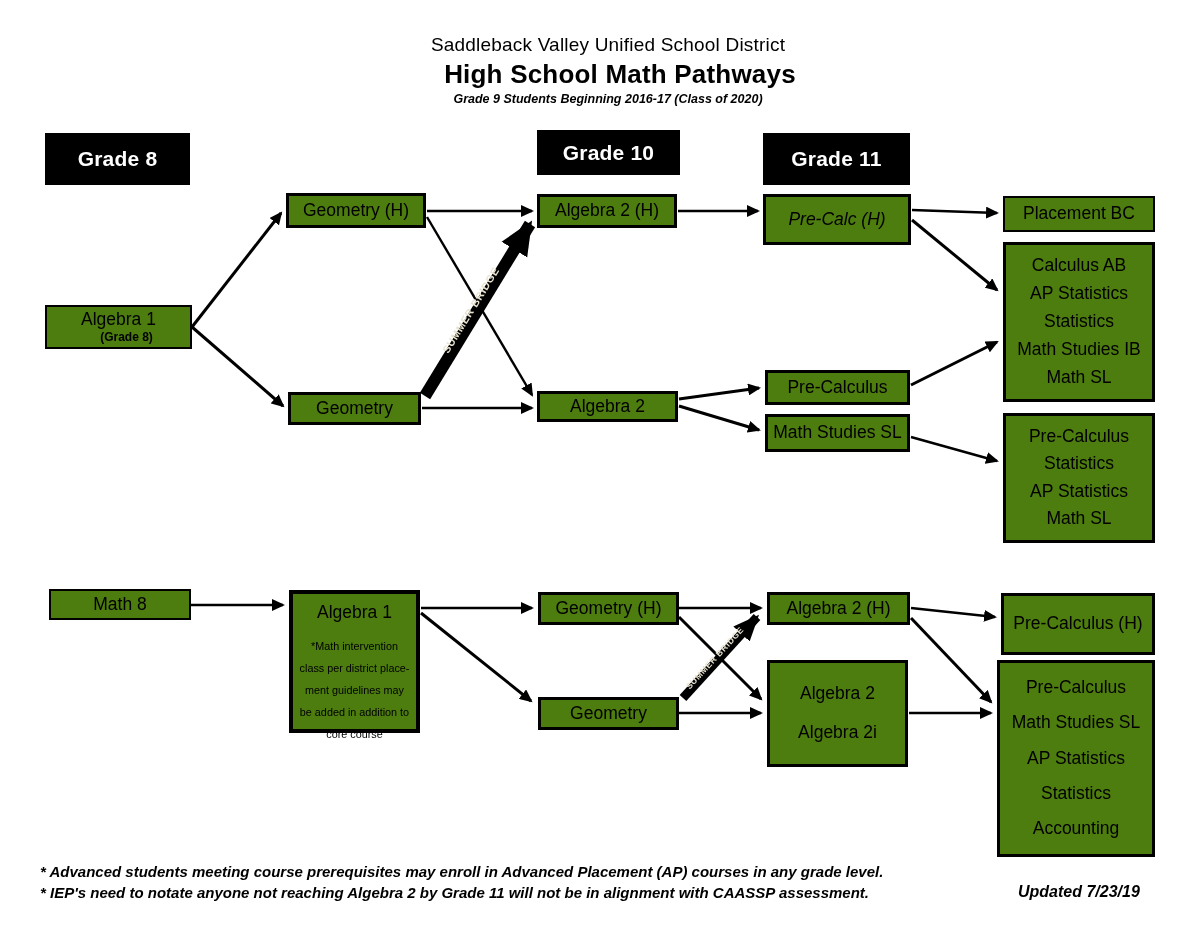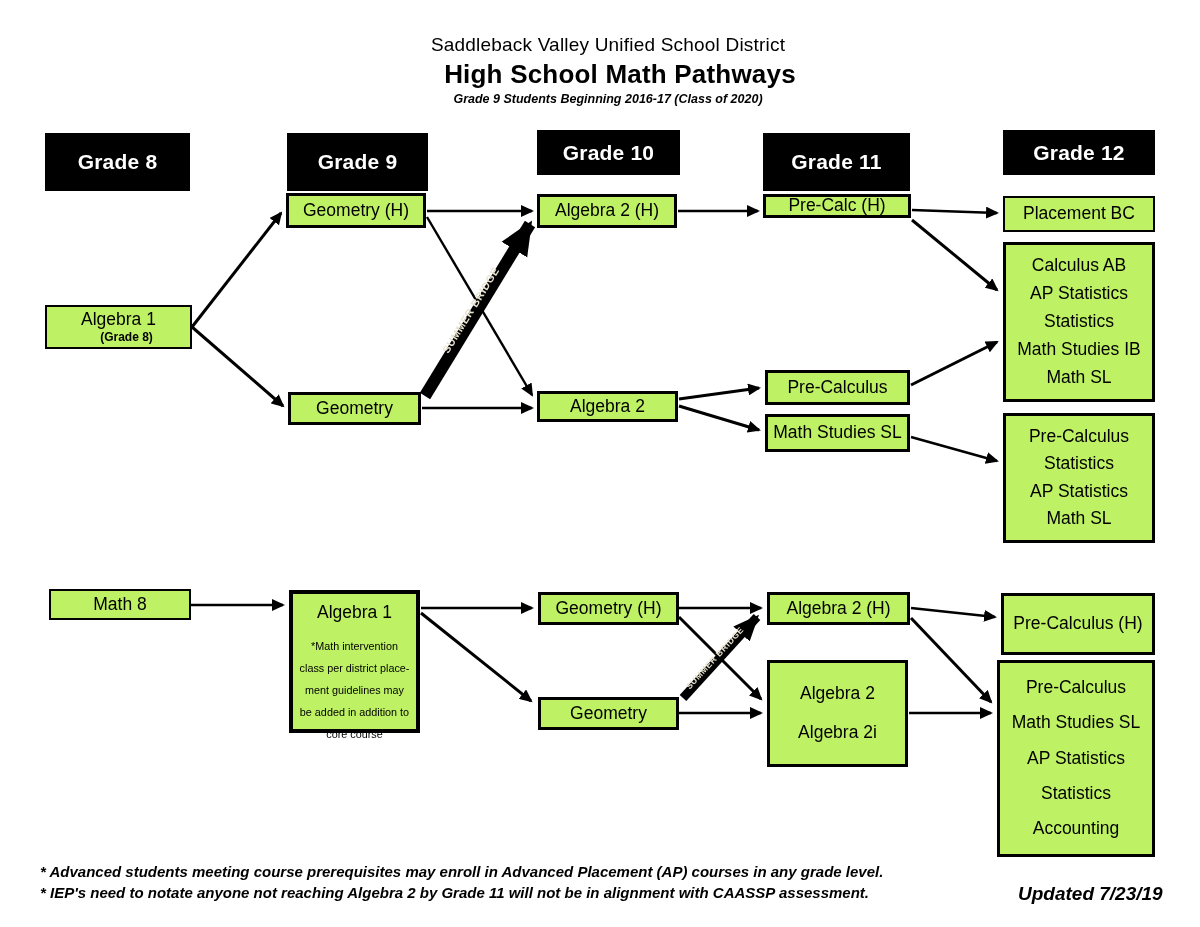--- a/index.html
+++ b/index.html
@@ -7,44 +7,44 @@
     position:relative;width:1200px;height:927px;background:#ffffff;
     font-family:"Liberation Sans","DejaVu Sans",sans-serif;color:#000;overflow:hidden;
   }
   
   .title-block{position:absolute;left:16px;right:0;top:34px;text-align:center;}
   .district{font-size:19px;letter-spacing:0.2px;}
   .main-title{font-size:26px;font-weight:bold;margin-top:3px;letter-spacing:0.2px;margin-left:24px;}
   .subtitle{font-size:12.5px;font-style:italic;font-weight:bold;margin-top:2px;}
   
   .grade-header{
-    position:absolute;top:133px;height:58px;background:#000;color:#fff;
+    position:absolute;top:133px;height:52px;background:#000;color:#fff;
     display:flex;align-items:center;justify-content:center;
     font-size:21px;font-weight:bold;letter-spacing:0.2px;
   }
   
   .box{
-    position:absolute;background:#bef264;border:3px solid #000;box-sizing:border-box;
+    position:absolute;background:#4d7c0f;border:3px solid #000;box-sizing:border-box;
     display:flex;flex-direction:column;align-items:center;justify-content:center;
     font-size:17.5px;line-height:1.12;text-align:center;
   }
   .box .sub{font-size:12px;font-weight:bold;margin-top:1px;margin-left:16px;}
   .multi{justify-content:space-around;padding:7px 0;}
   .multi div{white-space:nowrap;}
   .note-box{justify-content:flex-start;padding-top:9px;border-width:4px;}
   .note-lines{margin-top:12px;font-size:10.8px;line-height:2.05;font-weight:500;}
   
   #arrows{position:absolute;left:0;top:0;width:1200px;height:927px;}
   .edge{stroke:#000;stroke-width:2.4;}
   .edge-thick{stroke:#000;stroke-width:3;}
   .bridge-shaft{stroke:#000;}
   .bridge-label{fill:#e9e4d0;font-weight:bold;letter-spacing:0.6px;font-family:"Liberation Sans",sans-serif;}
   
   .footnotes{position:absolute;left:40px;top:853px;font-style:italic;font-weight:600;font-size:15px;line-height:1.42;margin-top:8px;}
-  .updated{position:absolute;left:1018px;top:883px;font-style:italic;font-weight:600;font-size:19px;}
+  .updated{position:absolute;left:1018px;top:883px;font-style:italic;font-weight:600;font-size:16px;}
 </style>
 </head>
 <body>
 
 <div id="canvas">
 
   <div class="title-block">
     <div class="district">Saddleback Valley Unified School District</div>
     <div class="main-title">High School Math Pathways</div>
     <div class="subtitle">Grade 9 Students Beginning 2016-17 (Class of 2020)</div>
@@ -91,42 +91,40 @@
     <line class="edge-thick" x1="911" y1="618" x2="991" y2="702" marker-end="url(#ah)"></line>
     <line class="edge" x1="909" y1="713" x2="991" y2="713" marker-end="url(#ah)"></line>
 
     <g>
       <line class="bridge-shaft" stroke-width="9" x1="683" y1="698" x2="757" y2="617" marker-end="url(#bridgehead-sm)"></line>
       <text class="bridge-label" x="717" y="660" font-size="8.5" text-anchor="middle" transform="rotate(-47.5 717 660)">SUMMER BRIDGE</text>
     </g>
   </svg>
 
   <div class="grade-header" style="left:45px;width:145px;">Grade 8</div>
-  <div class="grade-header" style="left:287px;width:141px;">Grade 9</div>
   <div class="grade-header" style="left:537px;top:130px;height:45px;width:143px;">Grade 10</div>
   <div class="grade-header" style="left:763px;width:147px;">Grade 11</div>
-  <div class="grade-header" style="left:1003px;top:130px;height:45px;width:152px;">Grade 12</div>
 
   <div class="box" style="left:45px;top:305px;width:147px;height:44px;border-width:2.5px;">
     <div>Algebra 1</div>
     <div class="sub">(Grade 8)</div>
   </div>
   <div class="box" style="left:286px;top:193px;width:140px;height:35px;">
     <div>Geometry (H)</div>
   </div>
   <div class="box" style="left:288px;top:392px;width:133px;height:33px;">
     <div>Geometry</div>
   </div>
   <div class="box" style="left:537px;top:194px;width:140px;height:34px;">
     <div>Algebra 2 (H)</div>
   </div>
   <div class="box" style="left:537px;top:391px;width:141px;height:31px;">
     <div>Algebra 2</div>
   </div>
-  <div class="box" style="left:763px;top:194px;width:148px;height:24px;">
+  <div class="box" style="left:763px;top:194px;width:148px;height:51px;font-style:italic;">
     <div>Pre-Calc (H)</div>
   </div>
   <div class="box" style="left:765px;top:370px;width:145px;height:35px;">
     <div>Pre-Calculus</div>
   </div>
   <div class="box" style="left:765px;top:414px;width:145px;height:38px;">
     <div>Math Studies SL</div>
   </div>
   <div class="box" style="left:1003px;top:196px;width:152px;height:36px;border-width:2.5px;">
     <div>Placement BC</div>

